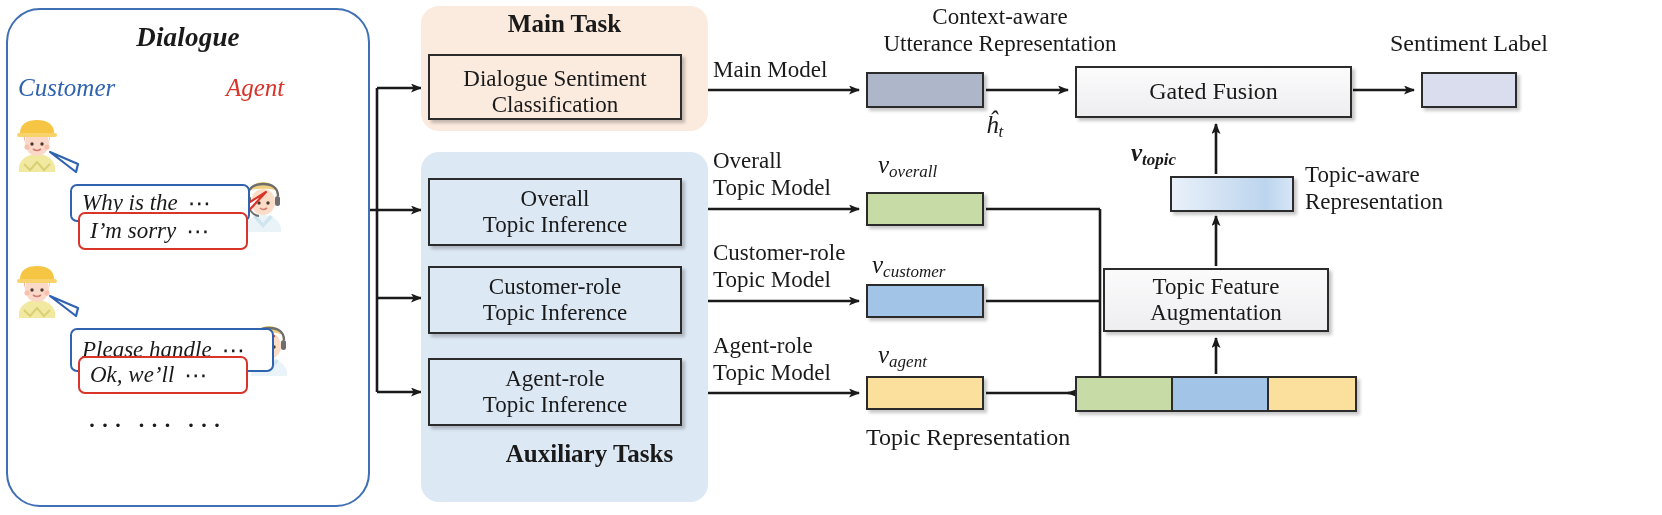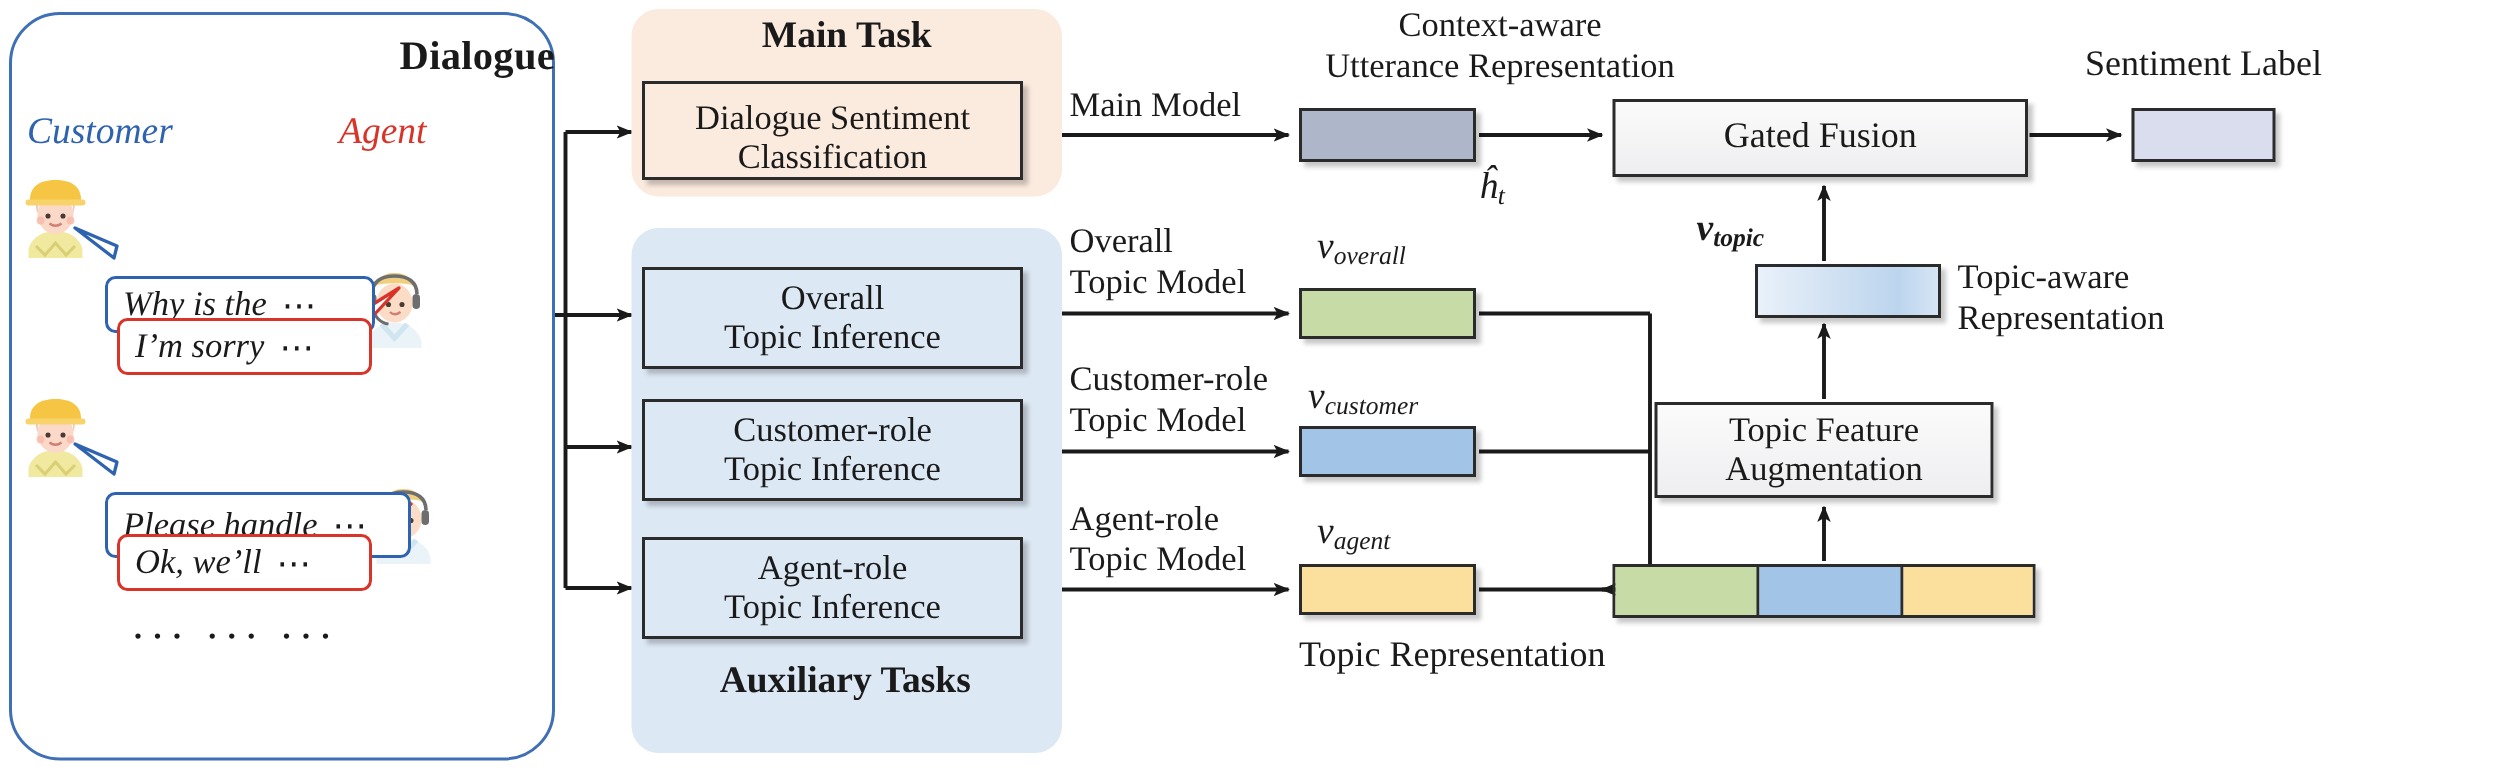--- a/index.html
+++ b/index.html
@@ -7,41 +7,41 @@
   body{width:1662px;height:515px;position:relative;overflow:hidden;
        font-family:"Liberation Serif","DejaVu Serif",serif;color:#1a1a1a;}
   .root{position:absolute;left:0;top:0;width:1662px;height:515px;}
 
   
   .abs{position:absolute;box-sizing:border-box;}
 
   
   .dialogue-panel{left:6px;top:8px;width:364px;height:499px;
       border:2.5px solid #3f6fb5;border-radius:34px;background:#fff;}
-  .dlg-title{left:6px;top:22px;width:364px;text-align:right;
-      font-weight:bold;font-size:27px;letter-spacing:.2px;}
+  .dlg-title{left:6px;top:22px;width:364px;text-align:center;
+      font-weight:bold;font-size:27px;letter-spacing:.2px;font-style:italic;}
   .dlg-customer{left:18px;top:74px;font-style:italic;font-size:25px;color:#2f63b0;}
   .dlg-agent{left:226px;top:74px;font-style:italic;font-size:25px;color:#d8342a;}
 
   .bubble{border-radius:7px;background:#fff;display:flex;align-items:center;
       justify-content:flex-start;padding:0 10px;font-style:italic;font-size:23px;
       white-space:nowrap;}
   .bubble.cust{border:2.2px solid #2f63b0;margin-top:34px;}
   .bubble.agt{border:2.2px solid #d8342a;}
   .bubble .dots{margin-left:10px;letter-spacing:1px;font-style:normal;}
 
   .ellipsis-row{left:6px;top:408px;width:300px;text-align:center;font-size:30px;
       letter-spacing:3px;}
 
   
   .group-main{left:421px;top:6px;width:287px;height:125px;background:#fbeade;border-radius:18px;}
   .group-aux{left:421px;top:152px;width:287px;height:350px;background:#dde8f5;border-radius:18px;}
   .group-title{width:287px;text-align:center;font-weight:bold;font-size:25px;}
   .group-title.main{left:421px;top:10px;}
-  .group-title.aux{left:420px;top:440px;}
+  .group-title.aux{left:446px;top:440px;}
 
   
   .pbox{border:2px solid #2b2b2b;display:flex;flex-direction:column;
       align-items:center;justify-content:center;text-align:center;
       font-size:23px;line-height:1.13;box-shadow:3px 3px 3px rgba(0,0,0,.22);}
   .pbox.peach{background:#fbeade;}
   .pbox.bluebox{background:#dde8f5;}
   .pbox.gray{background:linear-gradient(180deg,#fbfbfc 0%,#eeeef0 100%);}
 
   .box-dsc{left:428px;top:54px;width:254px;height:66px;justify-content:flex-end;}
@@ -78,21 +78,21 @@
   .l-ctxaware{left:860px;top:4px;text-align:center;width:280px;}
   .l-ht{left:986px;top:110px;font-size:25px;}
   .l-overallmodel{left:713px;top:148px;}
   .l-custmodel{left:713px;top:240px;}
   .l-agentmodel{left:713px;top:333px;}
   .l-voverall{left:878px;top:150px;font-size:25px;}
   .l-vcustomer{left:872px;top:250px;font-size:25px;}
   .l-vagent{left:878px;top:340px;font-size:25px;}
   .l-topicrep{left:866px;top:424px;font-size:24px;}
   .l-vtopic{left:1131px;top:138px;font-size:25px;font-weight:bold;}
-  .l-topicaware{left:1305px;top:162px;width:175px;margin-top:10px;}
+  .l-topicaware{left:1305px;top:162px;width:175px;}
   .l-sentlabel{left:1390px;top:30px;font-size:24px;}
 
   svg.wires{position:absolute;left:0;top:0;width:1662px;height:515px;
       pointer-events:none;overflow:visible;}
 </style>
 </head>
 <body>
 
 <div class="root">
 

